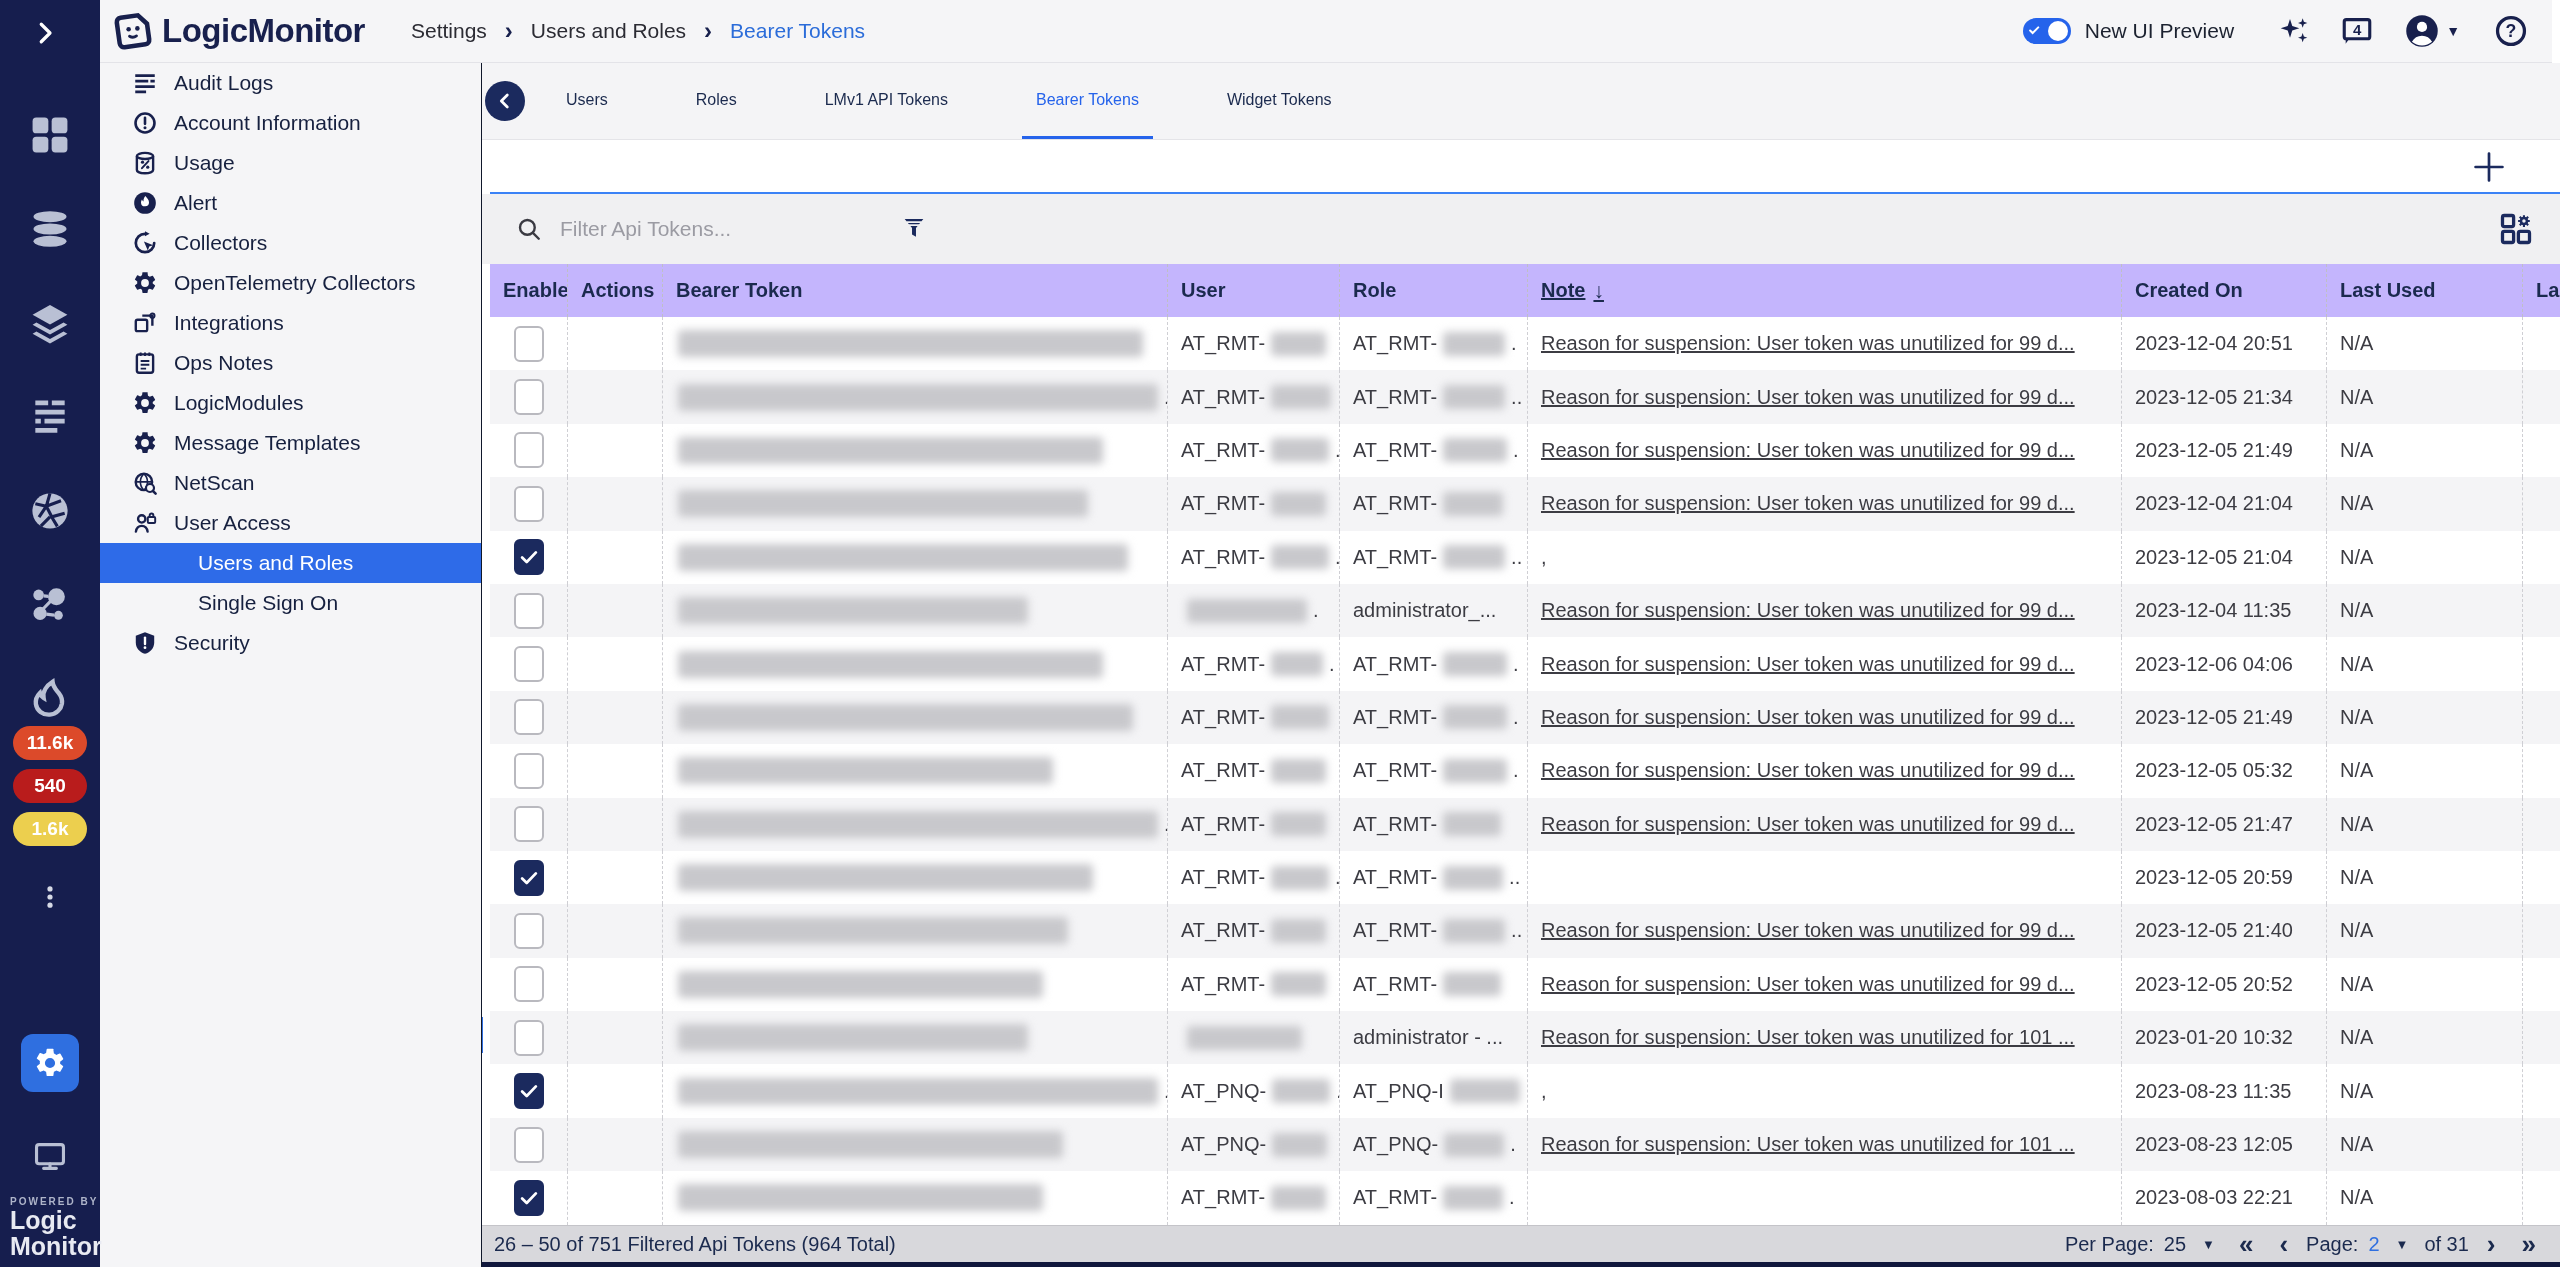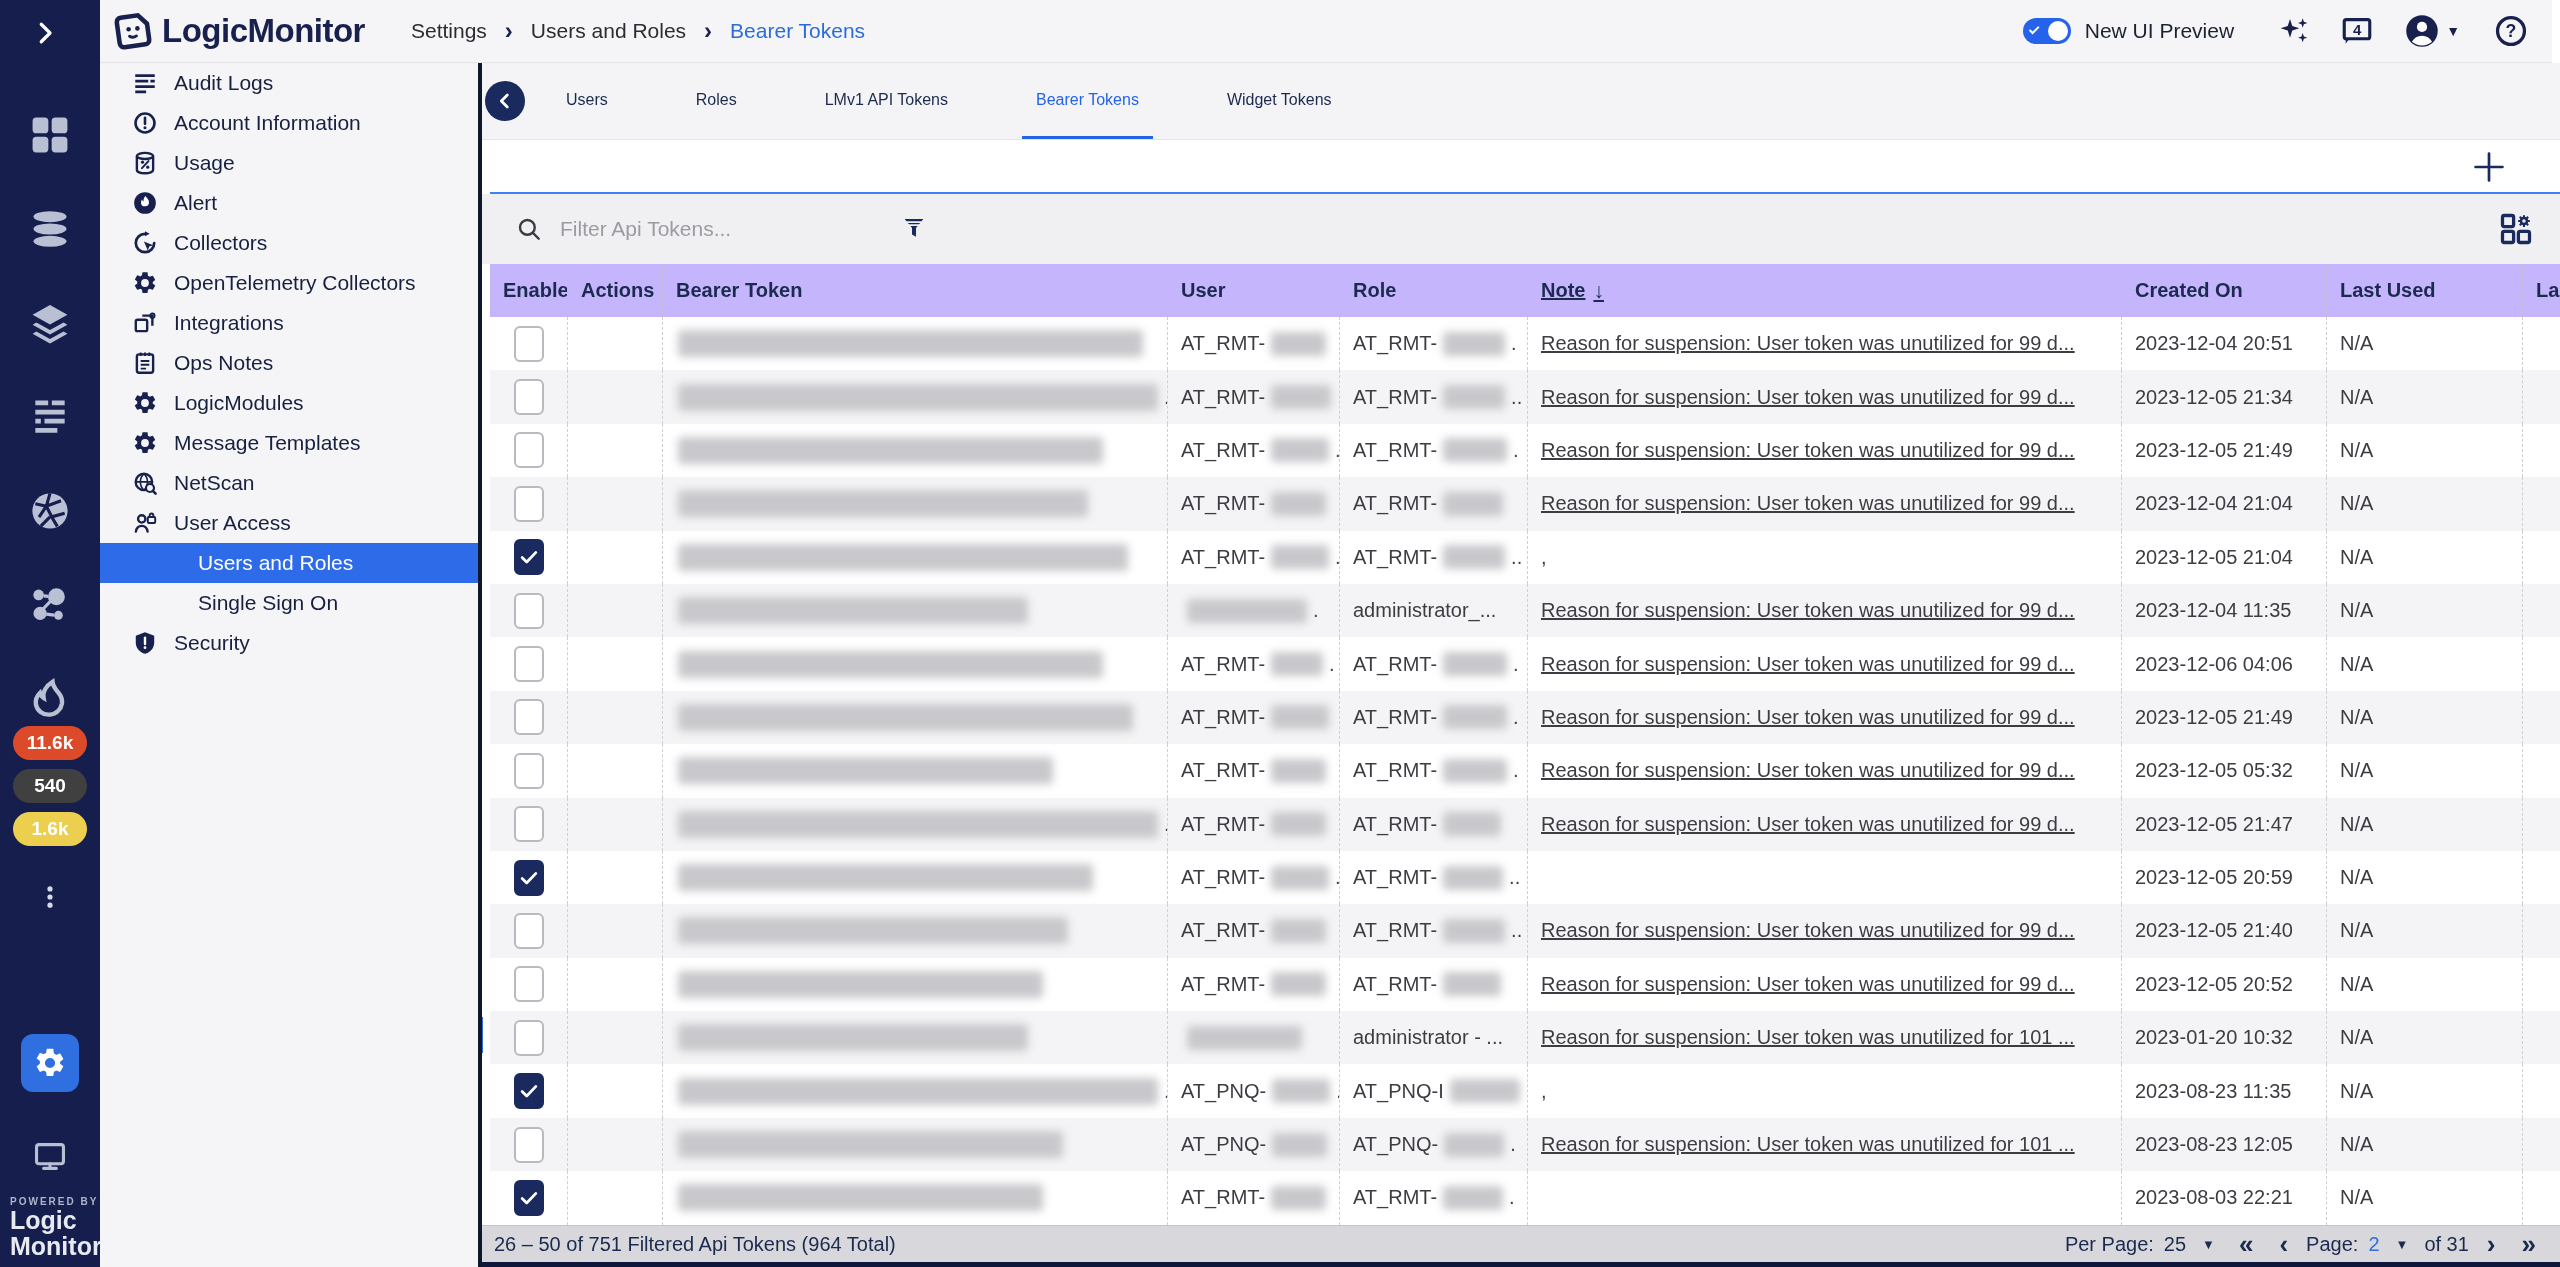--- a/index.html
+++ b/index.html
@@ -36,21 +36,21 @@
   .toggle { width:48px; height:26px; border-radius:13px; background:#2563eb; position:relative; cursor:pointer; }
   .toggle .knob { position:absolute; right:3px; top:3px; width:20px; height:20px; border-radius:50%; background:#fff; }
   .toggle svg { position:absolute; left:4px; top:5px; }
   .newui-label { font-size:21px; color:#1c2230; margin-left:14px; font-weight:500; }
   .tb-icon { margin-left:30px; color:#18204d; cursor:pointer; position:relative; }
   .chat-num { position:absolute; left:0; top:0; width:34px; height:30px; display:flex; align-items:center; justify-content:center;
     font-size:15px; font-weight:bold; color:#18204d; }
   .caret { font-size:14px; color:#18204d; margin-left:6px; cursor:pointer; }
 
   
-  #sidebar { position:absolute; left:100px; top:63px; width:382px; bottom:0; background:#f5f5f7; border-right:4px solid #0f172a; z-index:4; }
+  #sidebar { position:absolute; left:100px; top:63px; width:382px; bottom:0; background:#f5f5f7; border-right:1px solid #0f172a; z-index:4; }
   .side-item { height:40px; display:flex; align-items:center; padding-left:32px; cursor:pointer; font-size:21px; color:#16203f; font-weight:500; }
   .side-item .ic { width:26px; height:26px; margin-right:16px; color:#18204d; flex:none; }
   .side-item.sub { padding-left:98px; }
   .side-item.selected { background:#2e6be8; color:#fff; }
 
   
   #content { position:absolute; left:482px; top:63px; right:0; bottom:0; background:#fff; }
   #tabbar { position:absolute; left:0; top:0; right:0; height:77px; background:#f4f4f6; border-bottom:1px solid #e4e4e8;
     display:flex; align-items:stretch; }
   .collapse-btn { position:absolute; left:3px; top:18px; width:40px; height:40px; border-radius:50%; background:#1b2a5e;
@@ -157,21 +157,21 @@
         </svg>
       </div>
       <div class="rail-item">
         <svg viewBox="0 0 24 24" width="44" height="44" fill="currentColor">
           <path d="M13.4 2.6c.3 3 2 4.4 3.4 6.2 1.4 1.8 2 3.5 1.7 5.7-.5 3.1-3 5.7-6.6 6-3.9.3-7.1-2.2-7.6-5.8-.3-2.4.6-4.4 2.2-6 .3 1.2 1 2.1 2 2.7-.6-3.3 1.5-6.7 4.9-8.8z" fill="none" stroke="currentColor" stroke-width="2.4"></path>
         </svg>
       </div>
     </div>
   <div class="rail-badges">
       <div class="badge" style="background: rgb(220, 74, 42);">11.6k</div>
-      <div class="badge" style="background: #404040;">540</div>
+      <div class="badge" style="background: #b91c1c;">540</div>
       <div class="badge" style="background: rgb(236, 207, 78);">1.6k</div>
     </div>
   <div class="rail-kebab">
     <svg viewBox="0 0 24 24" width="26" height="26">
         <circle cx="12" cy="4.5" r="2.4" fill="currentColor"></circle>
         <circle cx="12" cy="12" r="2.4" fill="currentColor"></circle>
         <circle cx="12" cy="19.5" r="2.4" fill="currentColor"></circle>
       </svg>
   </div>
   <div class="rail-gear">

